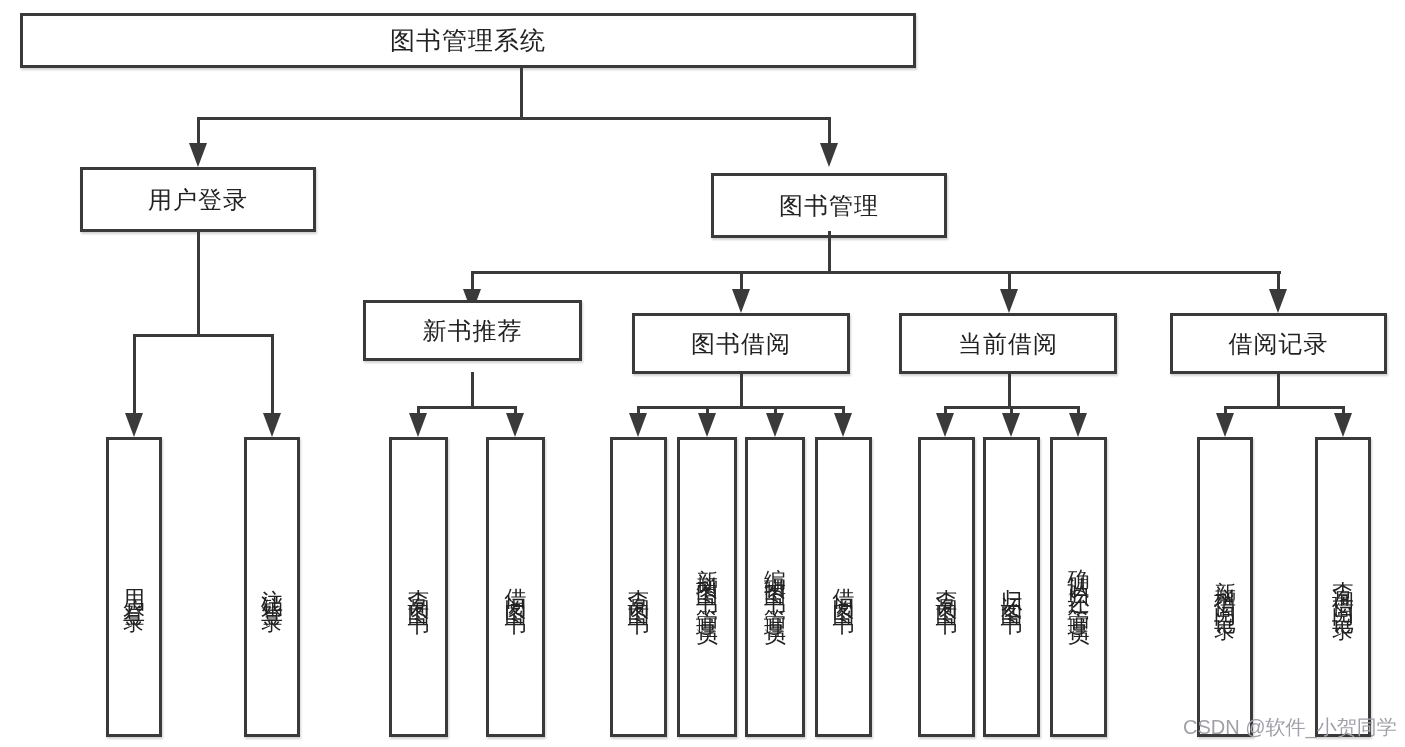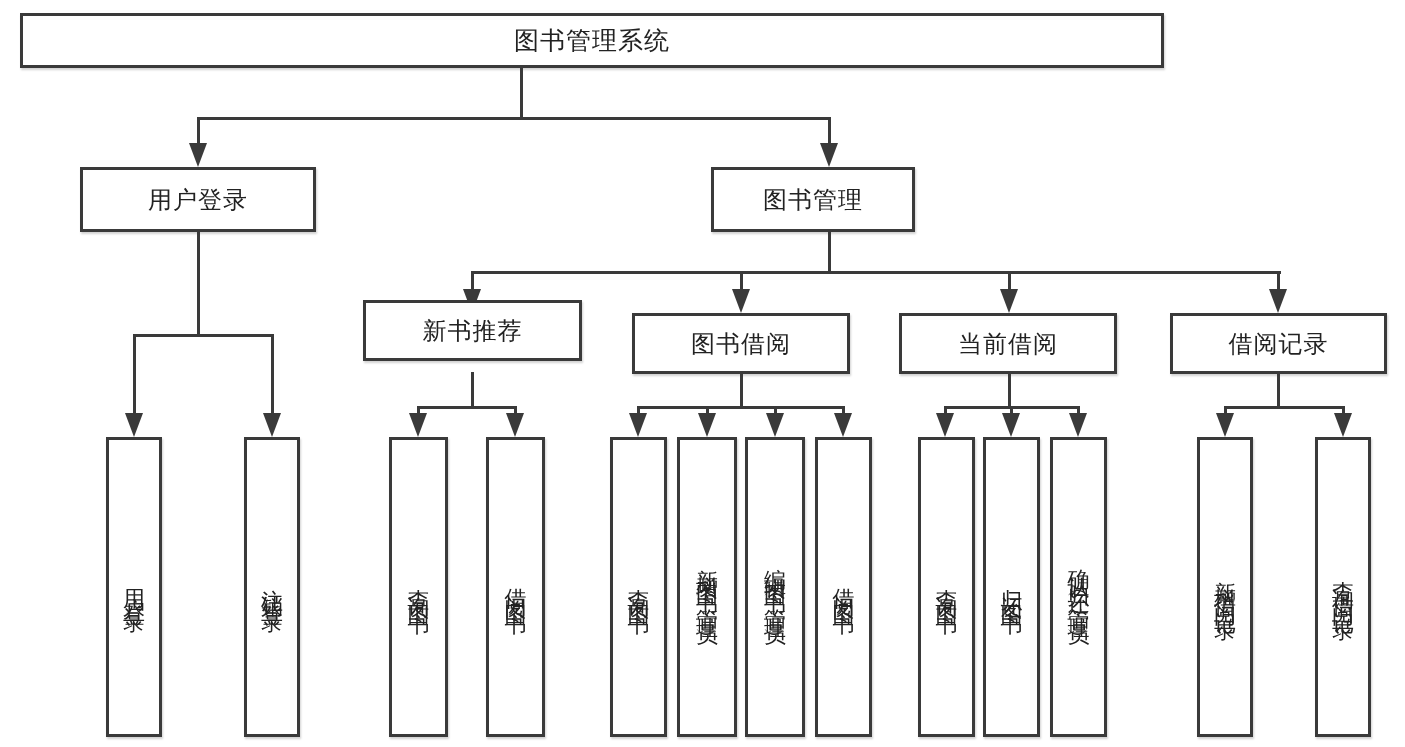--- a/index.html
+++ b/index.html
@@ -52,35 +52,35 @@
     color:var(--watermark);
     z-index:10;
     white-space:nowrap;
   }
 </style>
 </head>
 <body>
 
 <div class="canvas">
 
-  <div class="box hbox rootbox" style="left:20px;top:13px;width:1144px;height:55px">
+  <div class="box hbox rootbox" style="left:20px;top:13px;width:896px;height:55px">
     <span>图书管理系统</span>
   </div>
 
   <div class="vline" style="left:519.5px;top:67px;height:51px"></div>
   <div class="hline" style="left:196.5px;top:117px;width:634px"></div>
   <div class="vline" style="left:196.5px;top:117px;height:28px"></div>
   <div class="ah" style="left:189px;top:143px"></div>
   <div class="vline" style="left:827.5px;top:117px;height:28px"></div>
   <div class="ah" style="left:820px;top:143px"></div>
 
   <div class="box hbox" style="left:80px;top:167px;width:236px;height:65px">
     <span>用户登录</span>
   </div>
-  <div class="box hbox" style="left:711px;top:167px;width:204px;height:65px">
+  <div class="box hbox" style="left:711px;top:173px;width:236px;height:65px">
     <span>图书管理</span>
   </div>
 
   <div class="vline" style="left:196.5px;top:231px;height:105px"></div>
   <div class="hline" style="left:132.5px;top:334px;width:141px"></div>
   <div class="vline" style="left:132.5px;top:334px;height:82px"></div>
   <div class="ah" style="left:125px;top:413px"></div>
   <div class="vline" style="left:270.5px;top:334px;height:82px"></div>
   <div class="ah" style="left:263px;top:413px"></div>
 
@@ -179,14 +179,15 @@
     <span class="vlabel">确认归还（管理员）</span>
   </div>
 
   <div class="box leaf" style="left:1197px;width:56px">
     <span class="vlabel">新增借阅记录</span>
   </div>
   <div class="box leaf" style="left:1315px;width:56px">
     <span class="vlabel">查询借阅记录</span>
   </div>
 
+  <div class="watermark">CSDN @软件_小贺同学</div>
 
 </div>
 
 </body></html>

